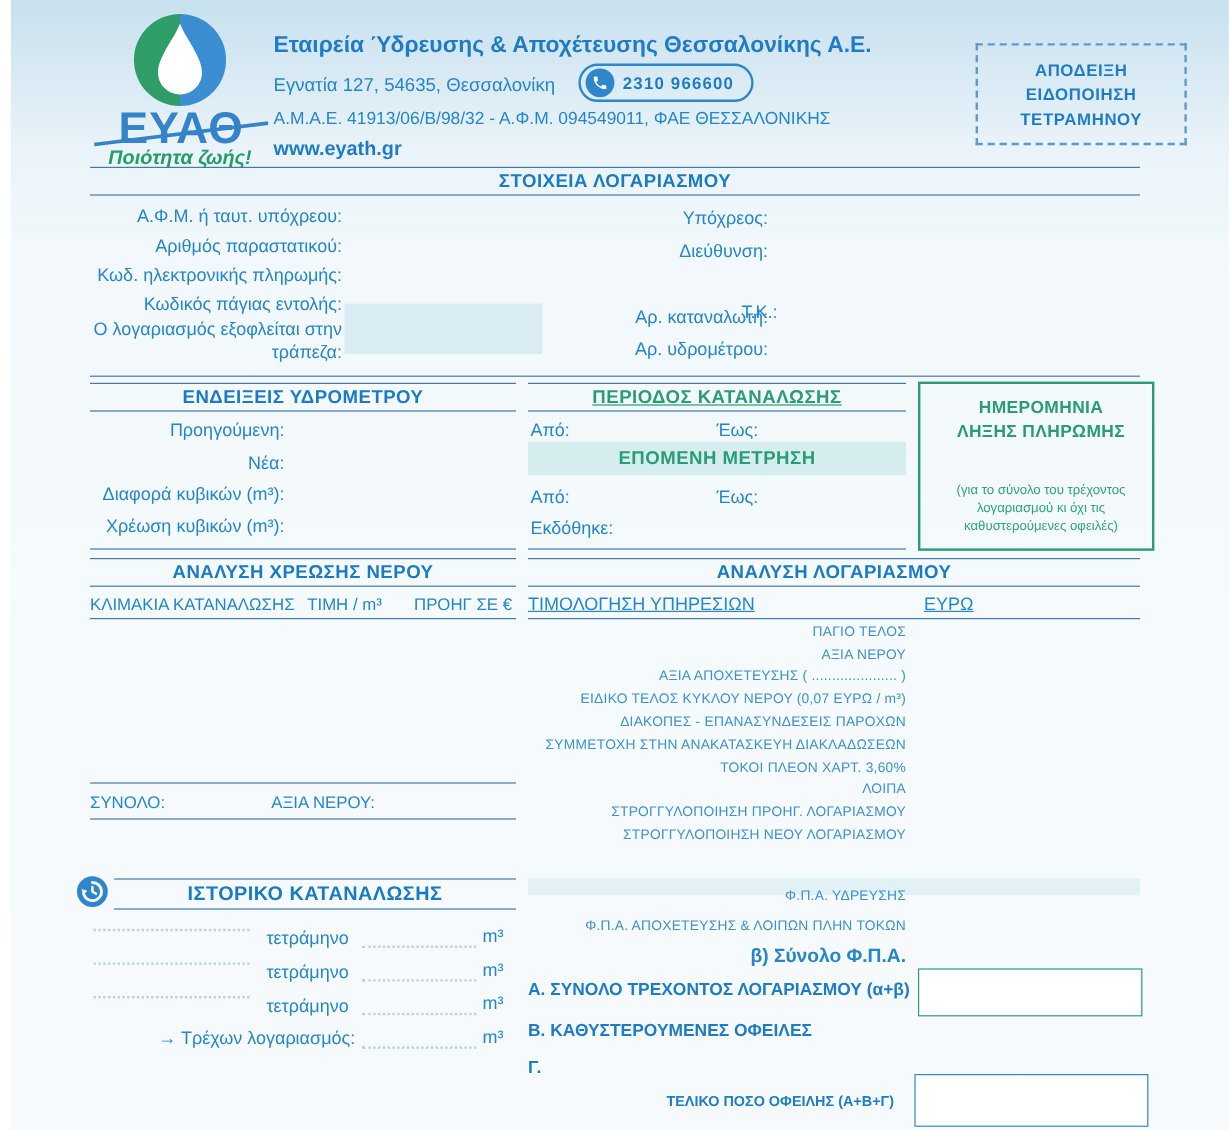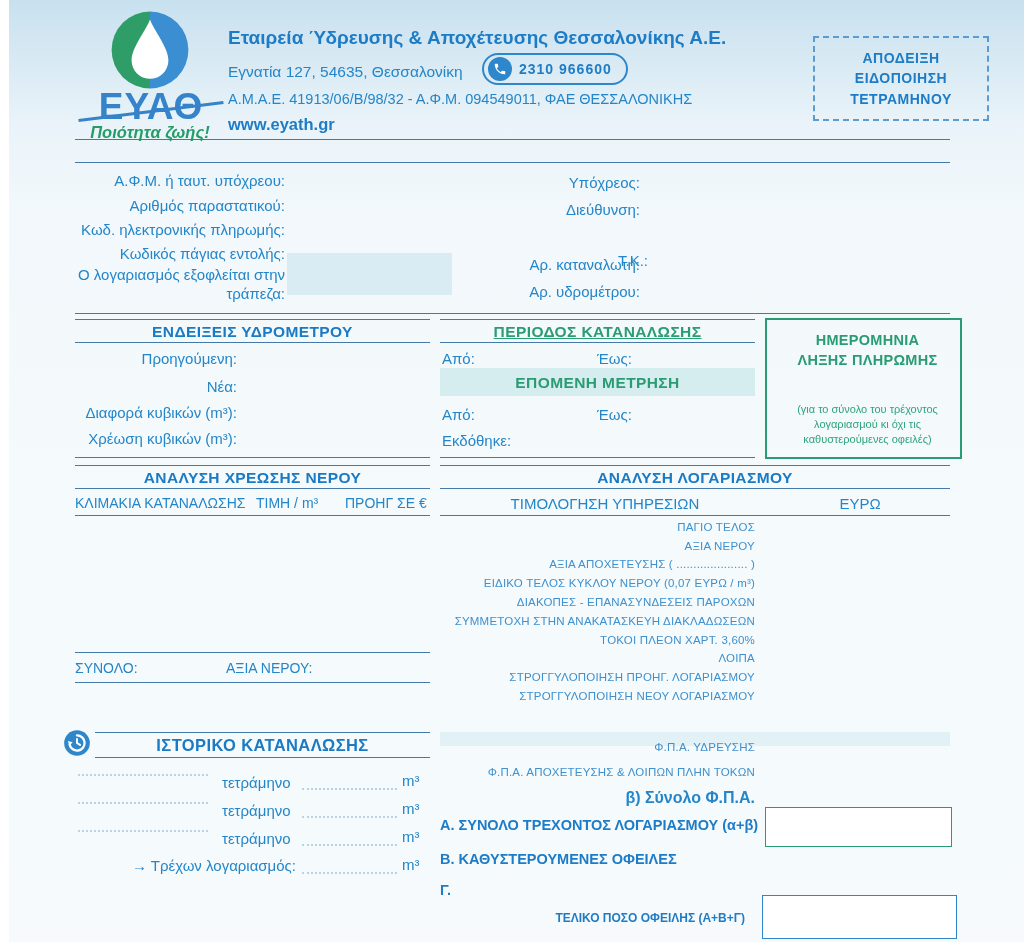--- a/index.html
+++ b/index.html
@@ -13,21 +13,21 @@
     position:absolute;left:0;top:0;width:1024px;height:942px;
     background:linear-gradient(180deg,#c8e1ef 0%,#d7e9f3 6%,#e9f3f9 13%,#f2f8fb 22%,#f5fafc 55%,#f6fafc 100%);
   }
   .edge-strip{position:absolute;left:0;top:0;width:9px;height:942px;background:#ffffff;}
   .abs{position:absolute;}
   .rule{position:absolute;height:0;border-top:1.6px solid #4579ab;}
   .lbl{color:#2486c9;font-size:15px;line-height:1.25;}
   .lbl-sm{color:#2486c9;font-size:14px;}
   .bold{font-weight:bold;}
   .right{text-align:right;}
-  .center{text-align:center;}
+  .center{text-decoration:underline;}
   .sec-title{color:#1a7ac4;font-weight:bold;font-size:15.5px;letter-spacing:.4px;text-align:center;}
   .sec-title.green{color:#2a9c74;text-decoration:underline;}
   .svc{color:#3e90ce;font-size:11.5px;letter-spacing:.2px;text-align:right;}
   .subtotal{color:#2486c9;font-weight:bold;font-size:16px;text-align:right;}
   .sumline{color:#1e7cc6;font-weight:bold;font-size:14.5px;}
   .dotline{position:absolute;border-bottom:2px dotted #b7d3e4;height:0;}
   .fillbox{position:absolute;background:#ffffff;}
   .fillbox.green{border:1.6px solid #2a9c74;}
   .fillbox.blue{border:1.6px solid #2e86cb;}
   .shade{position:absolute;background:#d9ecf4;}
@@ -91,20 +91,21 @@
   <div class="abs lbl" style="left:228px;top:90px;font-size:14.5px;">Α.Μ.Α.Ε. 41913/06/Β/98/32 - Α.Φ.Μ. 094549011, ΦΑΕ ΘΕΣΣΑΛΟΝΙΚΗΣ</div>
   <div class="abs lbl bold" style="left:228px;top:114px;font-size:16.5px;color:#1e7cc6;">www.eyath.gr</div>
 
   <div class="receipt-box" style="left:813px;top:36px;width:160px;">
     <div>ΑΠΟΔΕΙΞΗ</div>
     <div>ΕΙΔΟΠΟΙΗΣΗ</div>
     <div>ΤΕΤΡΑΜΗΝΟΥ</div>
   </div>
 
   <div class="rule" style="left:75px;top:139px;width:875px;"></div>
+  <div class="abs sec-title" style="left:75px;top:143px;width:875px;">ΣΤΟΙΧΕΙΑ ΛΟΓΑΡΙΑΣΜΟΥ</div>
   <div class="rule" style="left:75px;top:162px;width:875px;"></div>
 
   <div class="abs lbl right" style="left:55px;top:172px;width:230px;">Α.Φ.Μ. ή ταυτ. υπόχρεου:</div>
   <div class="abs lbl right" style="left:55px;top:197px;width:230px;">Αριθμός παραστατικού:</div>
   <div class="abs lbl right" style="left:55px;top:221px;width:230px;">Κωδ. ηλεκτρονικής πληρωμής:</div>
   <div class="abs lbl right" style="left:55px;top:245px;width:230px;">Κωδικός πάγιας εντολής:</div>
   <div class="abs lbl right" style="left:75px;top:266px;width:210px;">Ο λογαριασμός εξοφλείται στην τράπεζα:</div>
 
   <div class="shade" style="left:287px;top:253px;width:165px;height:42px;"></div>
 

